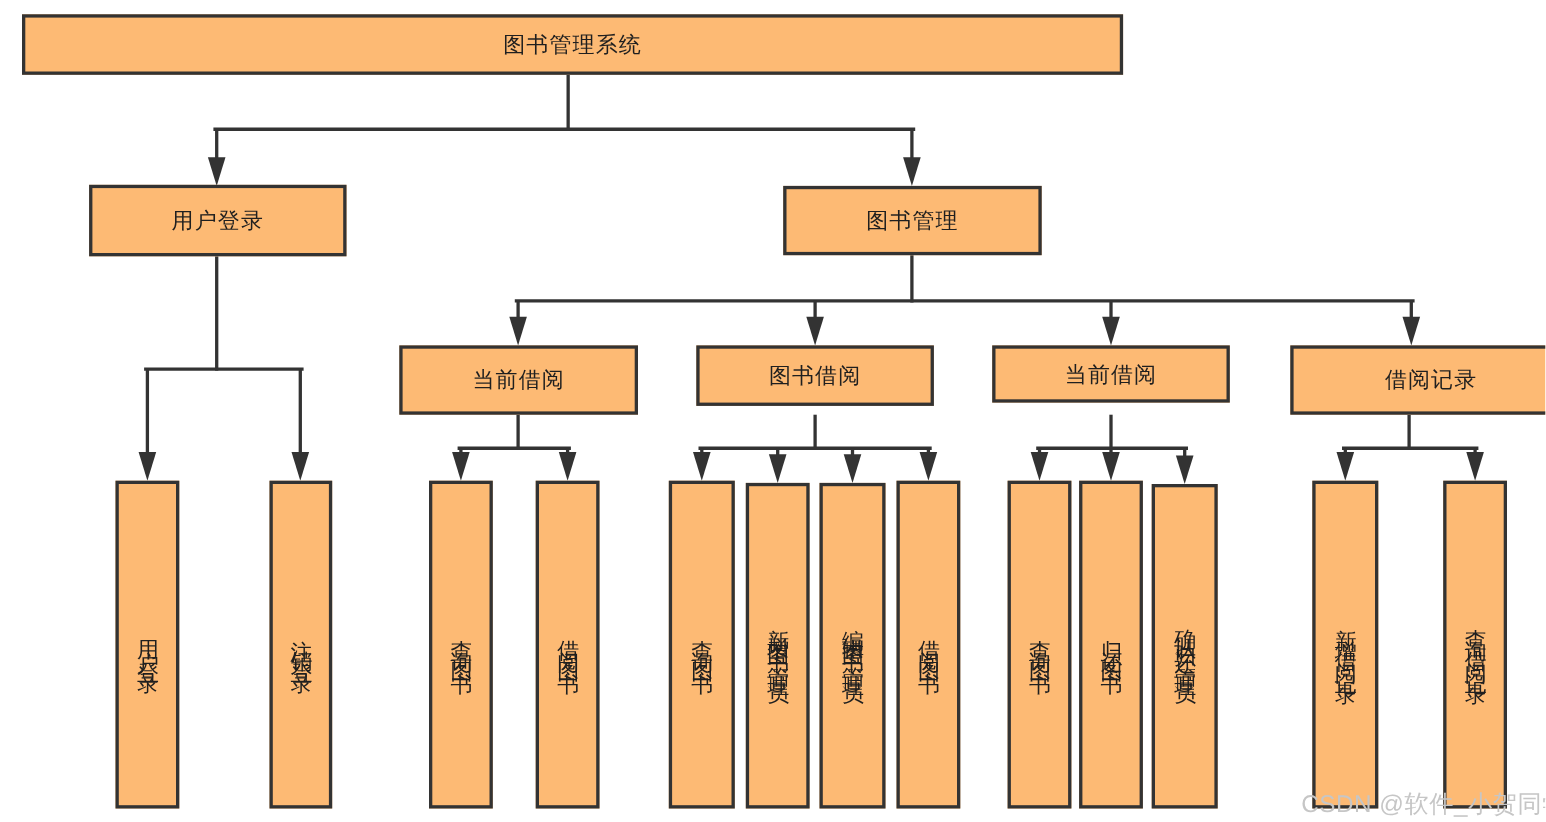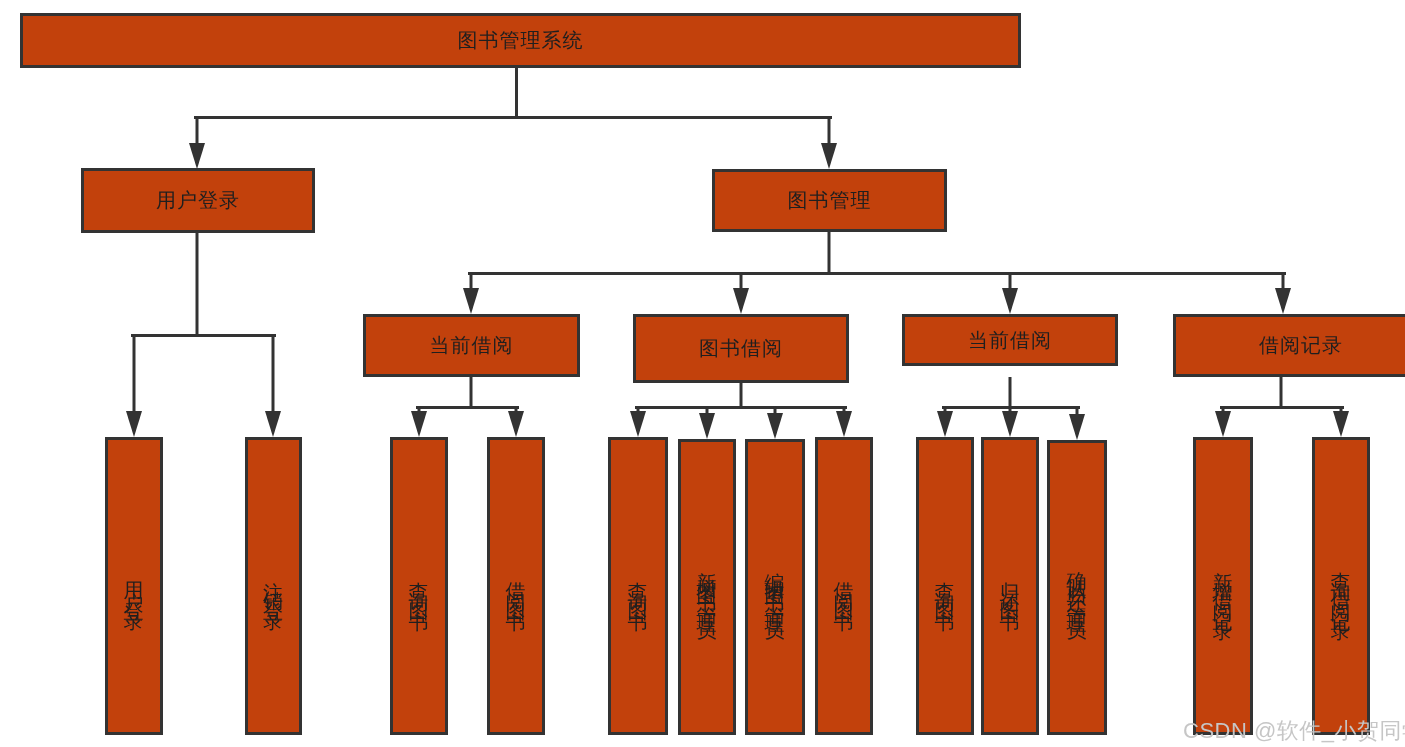--- a/index.html
+++ b/index.html
@@ -3,21 +3,21 @@
 <meta charset="utf-8">
 <style>
   html,body { margin:0; padding:0; background:#ffffff; }
   .canvas {
     position:relative; width:1405px; height:747px; background:#ffffff;
     font-family:"Liberation Sans", sans-serif; overflow:hidden;
   }
   .edges { position:absolute; left:0; top:0; width:1405px; height:747px; }
   .node {
     position:absolute; box-sizing:border-box;
-    border:3px solid #333333; background:#c2410c;
+    border:3px solid #333333; background:#fdba74;
     display:flex; align-items:center; justify-content:center;
     color:#1f1f1f; z-index:2;
   }
   .h-label { font-size:20px; letter-spacing:1px; white-space:nowrap; }
   .v-label {
     writing-mode:vertical-rl; text-orientation:mixed;
     font-size:20px; letter-spacing:10px; line-height:1.1; white-space:nowrap;
   }
   .watermark {
     position:absolute; left:1183px; top:716px; z-index:6;
@@ -112,21 +112,21 @@
   <div class="node" style="left:81px; top:168px; width:234px; height:65px;">
     <span class="h-label">用户登录</span>
   </div>
   <div class="node" style="left:712px; top:169px; width:235px; height:63px;">
     <span class="h-label">图书管理</span>
   </div>
 
   <div class="node" style="left:363px; top:314px; width:217px; height:63px;">
     <span class="h-label">当前借阅</span>
   </div>
-  <div class="node" style="left:633px; top:314px; width:216px; height:69px;">
+  <div class="node" style="left:633px; top:314px; width:216px; height:55px;">
     <span class="h-label">图书借阅</span>
   </div>
   <div class="node" style="left:902px; top:314px; width:216px; height:52px;">
     <span class="h-label">当前借阅</span>
   </div>
   <div class="node" style="left:1173px; top:314px; width:256px; height:63px;">
     <span class="h-label">借阅记录</span>
   </div>
 
   <div class="node" style="left:105px; top:437px; width:58px; height:298px;">

